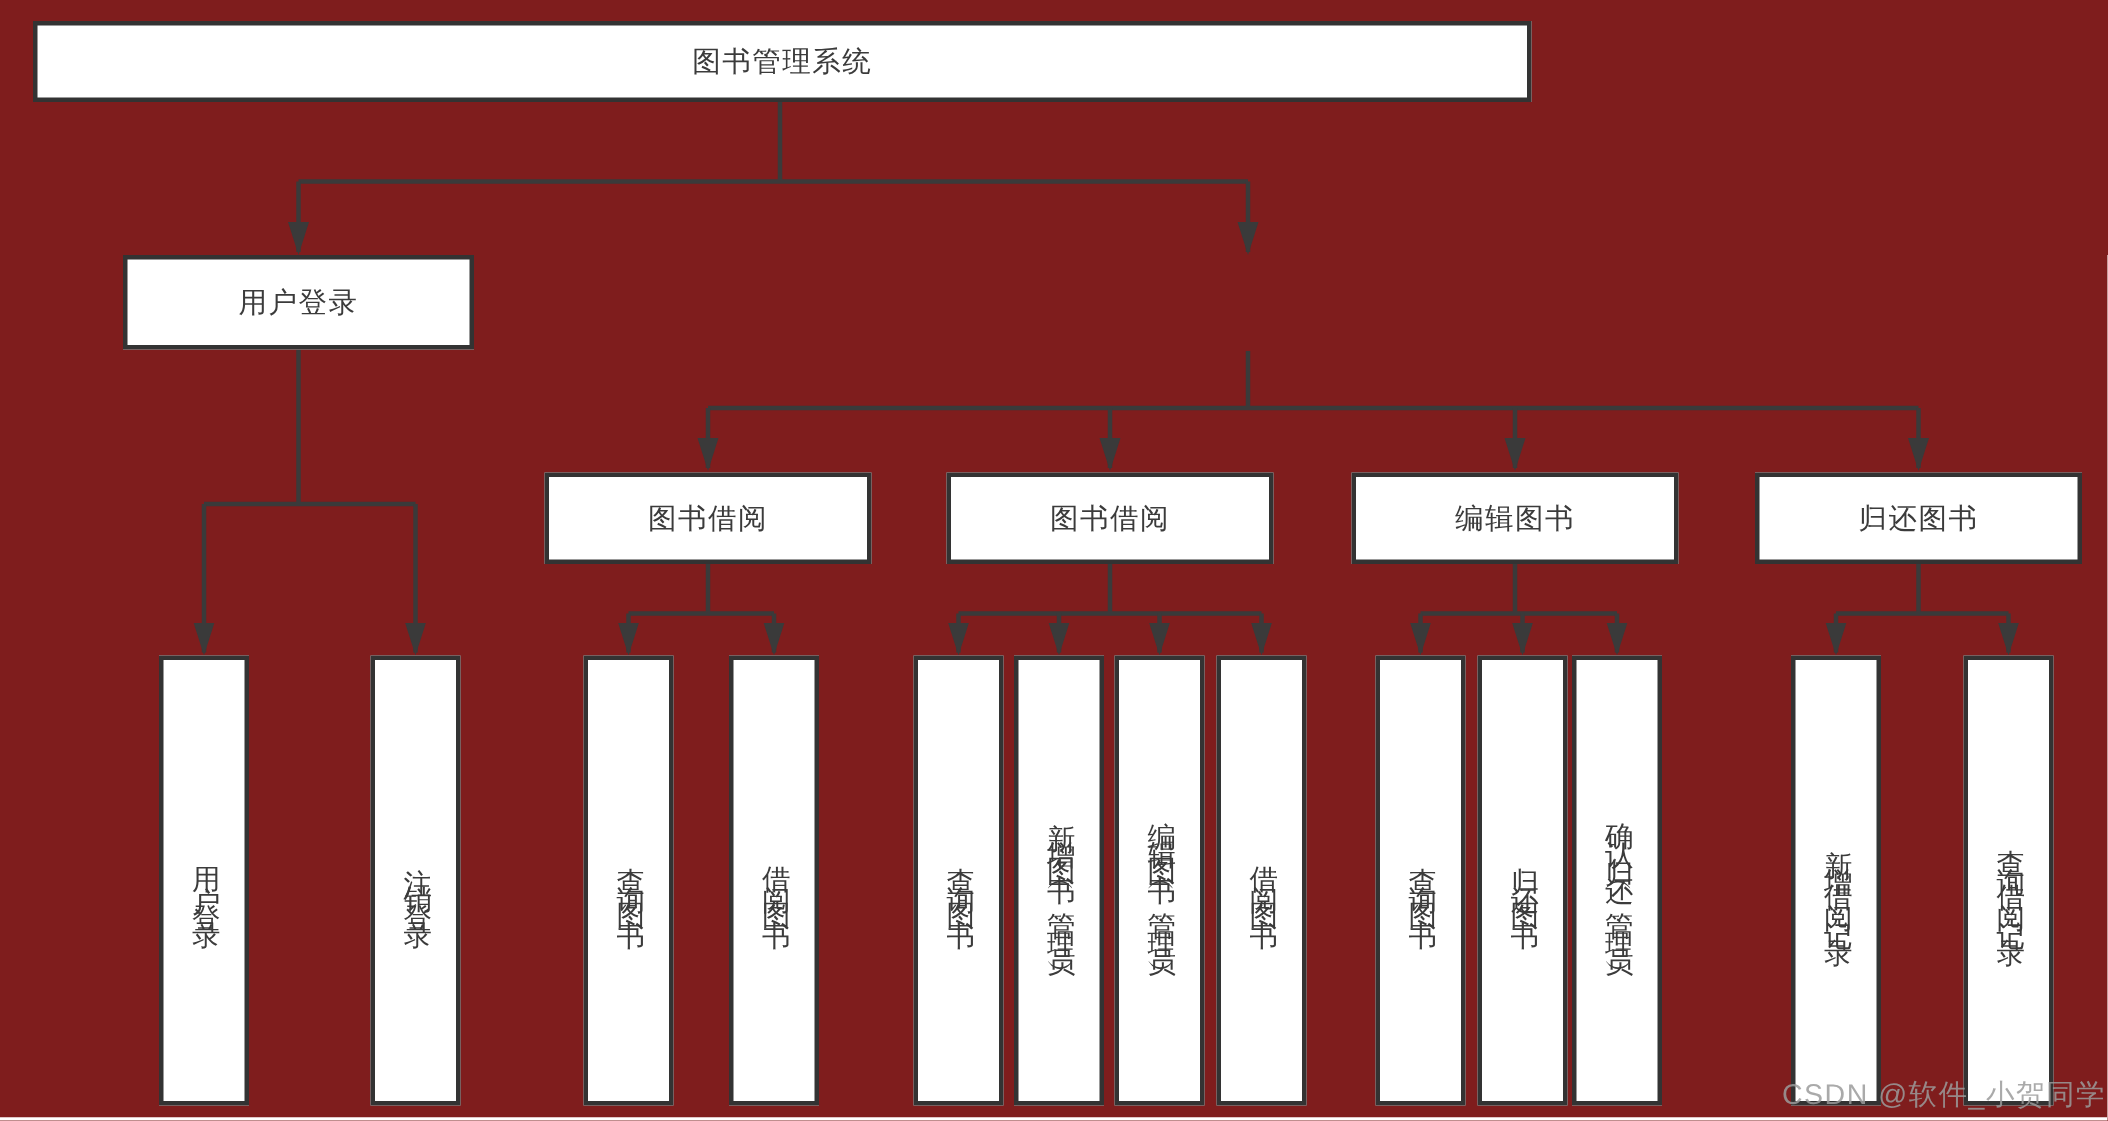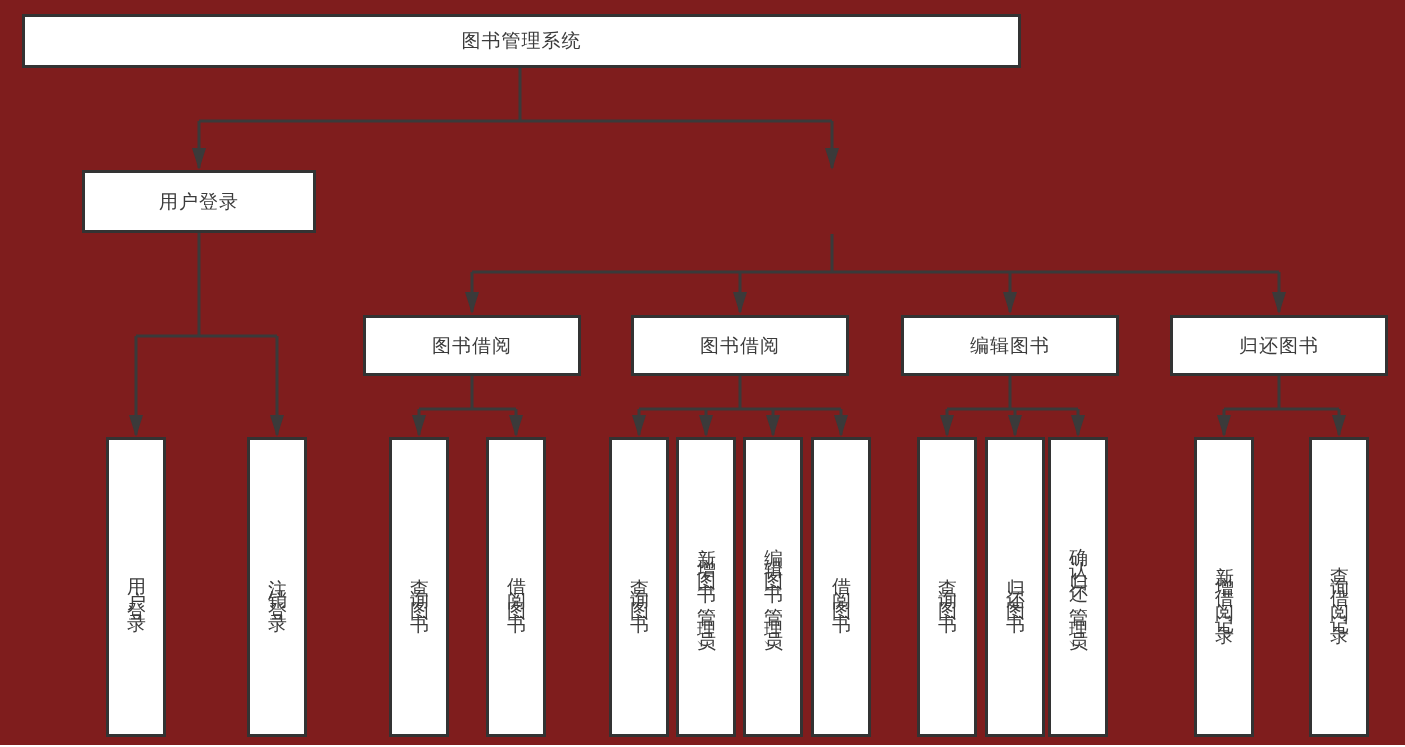--- a/index.html
+++ b/index.html
@@ -122,14 +122,15 @@
   <div class="node v" style="left:743px;top:437px;width:60px;height:300px">编辑图书（管理员）</div>
   <div class="node v" style="left:811px;top:437px;width:60px;height:300px">借阅图书</div>
 
   <div class="node v" style="left:917px;top:437px;width:60px;height:300px">查询图书</div>
   <div class="node v" style="left:985px;top:437px;width:60px;height:300px">归还图书</div>
   <div class="node v" style="left:1048px;top:437px;width:60px;height:300px">确认归还（管理员）</div>
 
   <div class="node v" style="left:1194px;top:437px;width:60px;height:300px">新增借阅记录</div>
   <div class="node v" style="left:1309px;top:437px;width:60px;height:300px">查询借阅记录</div>
 
+  <div id="wm">CSDN @软件_小贺同学</div>
 
 </div>
 
 </body></html>

